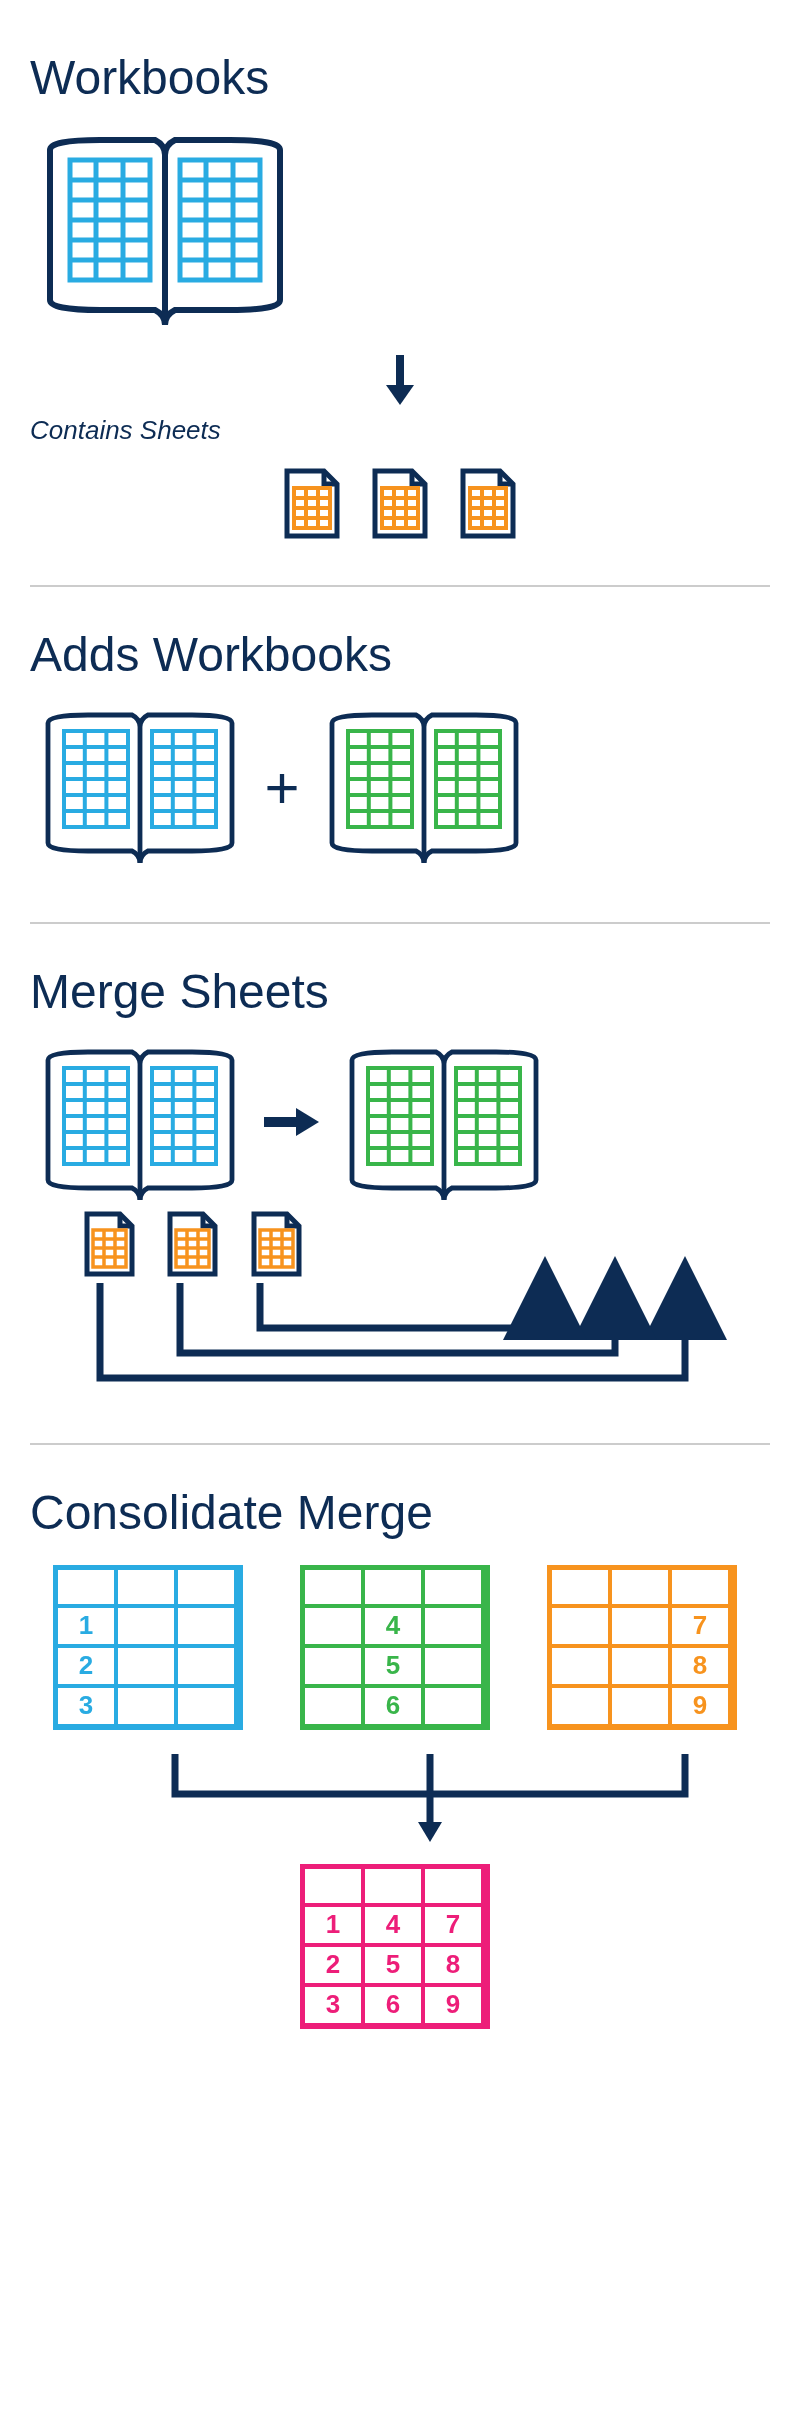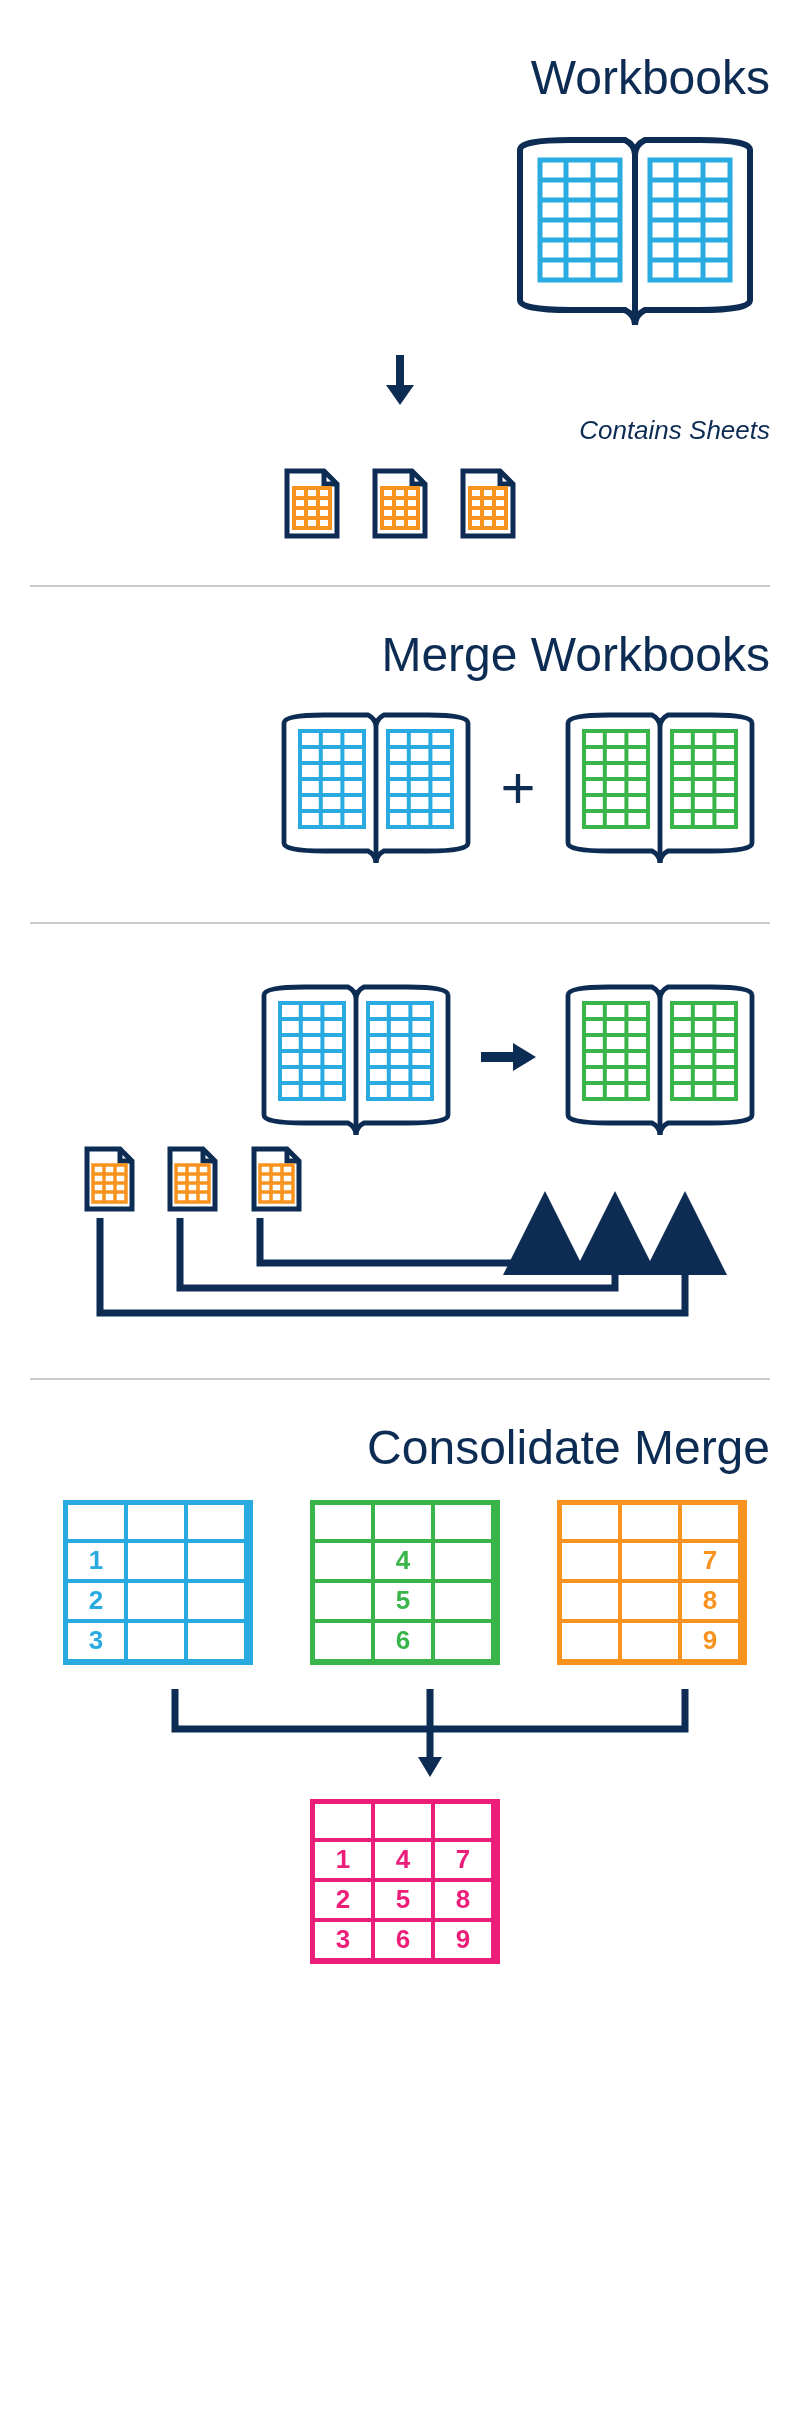--- a/index.html
+++ b/index.html
@@ -1,17 +1,17 @@
 <!DOCTYPE html>
 <html><head>
 <meta charset="utf-8">
 <style>
 *{margin:0;padding:0;box-sizing:border-box}
 body{font-family:'Segoe UI',Arial,sans-serif;background:#fff;width:800px;margin:0 auto;padding:30px;color:#0d2c54}
-.section{padding:20px 0;text-align:right}
+.section{padding:20px 0;text-align:left}
 .divider{border:none;border-top:2px solid #ccc;margin:20px 0}
 h1,h2{font-weight:300;color:#0d2c54;font-size:48px;margin-bottom:10px}
 .subtitle{font-style:italic;font-size:26px;color:#0d2c54;margin-bottom:20px}
 .book{display:inline-block;position:relative;width:250px;height:200px;margin:15px 10px;vertical-align:middle}
 .book-sm{width:200px;height:160px}
 .plus{display:inline-block;font-size:60px;color:#0d2c54;vertical-align:middle;margin:0 10px;font-weight:300}
 .arrow-r{display:inline-block;vertical-align:middle;margin:0 10px}
 .sheets-row{text-align:center;margin-top:10px}
 .sheet-file{display:inline-block;margin:0 12px;vertical-align:top}
 .arrow-down{margin:10px auto;display:block}
@@ -98,21 +98,21 @@
             <line x1="36" y1="22" x2="36" y2="62"></line>
           </g>
         </svg>
     </span>
   </div>
 </div>
 
 <hr class="divider">
 
 <div class="section">
-  <h2>Merge Workbooks</h2>
+  <h2>Adds Workbooks</h2>
   <div>
     <span class="book book-sm">
       <svg width="200" height="160" viewBox="0 0 250 200">
         <path d="M10 20 Q10 10 60 10 L115 10 Q125 15 125 25 Q125 15 135 10 L190 10 Q240 10 240 20 L240 170 Q240 180 190 180 L135 180 Q125 185 125 195 Q125 185 115 180 L60 180 Q10 180 10 170 Z" fill="none" stroke="#0d2c54" stroke-width="6"></path>
           <line x1="125" y1="25" x2="125" y2="195" stroke="#0d2c54" stroke-width="6"></line>
         <g stroke="#29abe2" stroke-width="5" fill="none">
             <rect x="30" y="30" width="80" height="120"></rect>
             <line x1="30" y1="50" x2="110" y2="50"></line>
             <line x1="30" y1="70" x2="110" y2="70"></line>
             <line x1="30" y1="90" x2="110" y2="90"></line>
@@ -155,20 +155,21 @@
             <line x1="193" y1="30" x2="193" y2="150"></line>
           </g>
       </svg>
     </span>
   </div>
 </div>
 
 <hr class="divider">
 
 <div class="section">
+  <h2>Merge Sheets</h2>
   <div>
     <span class="book book-sm">
       <svg width="200" height="160" viewBox="0 0 250 200">
         <path d="M10 20 Q10 10 60 10 L115 10 Q125 15 125 25 Q125 15 135 10 L190 10 Q240 10 240 20 L240 170 Q240 180 190 180 L135 180 Q125 185 125 195 Q125 185 115 180 L60 180 Q10 180 10 170 Z" fill="none" stroke="#0d2c54" stroke-width="6"></path>
           <line x1="125" y1="25" x2="125" y2="195" stroke="#0d2c54" stroke-width="6"></line>
         <g stroke="#29abe2" stroke-width="5" fill="none">
             <rect x="30" y="30" width="80" height="120"></rect>
             <line x1="30" y1="50" x2="110" y2="50"></line>
             <line x1="30" y1="70" x2="110" y2="70"></line>
             <line x1="30" y1="90" x2="110" y2="90"></line>

